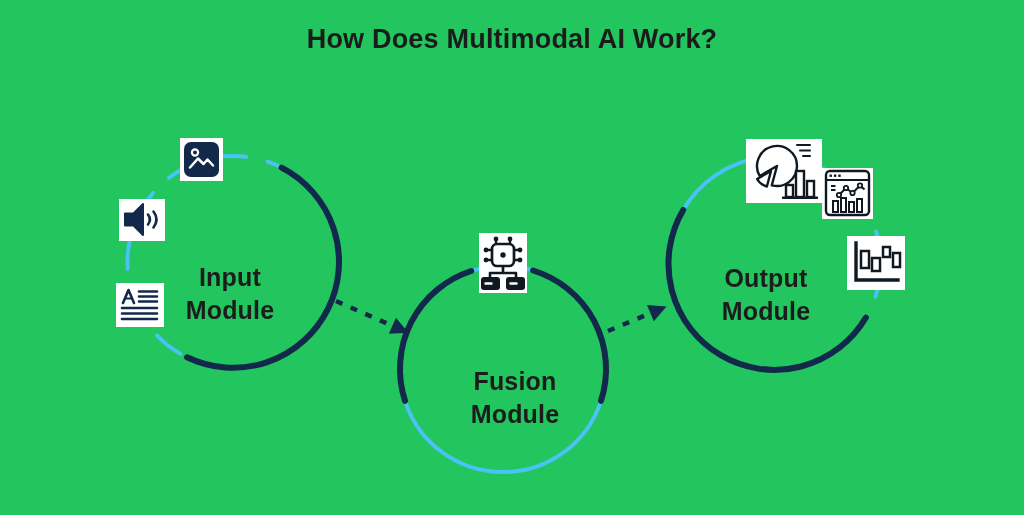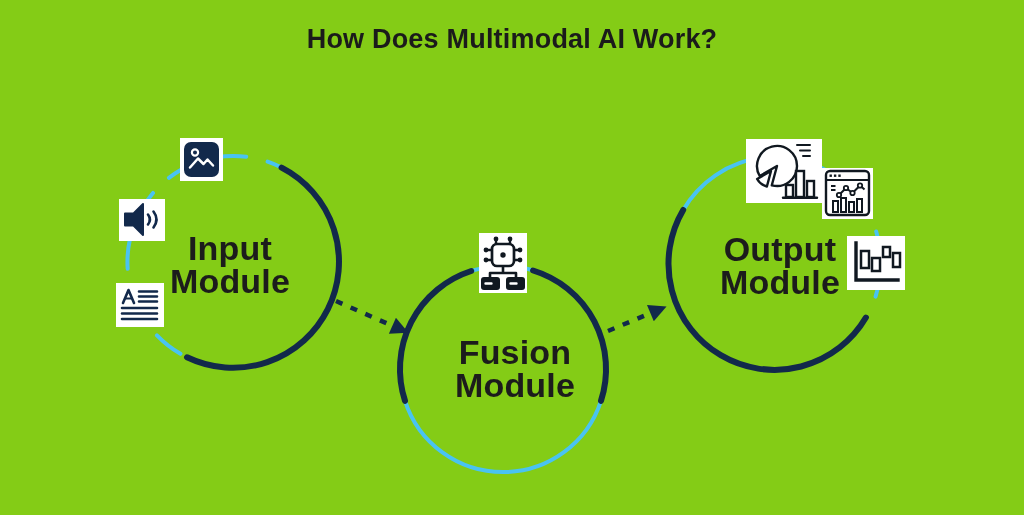--- a/index.html
+++ b/index.html
@@ -1,33 +1,33 @@
 <!DOCTYPE html>
 <html><head>
 <meta charset="utf-8">
 <style>
   html,body { margin:0; padding:0; background:#fff; }
   .canvas {
-    position:relative; width:1024px; height:515px; background:#84cc16;
+    position:relative; width:1024px; height:515px; background:#22c55e;
     font-family:"Liberation Sans", sans-serif; overflow:hidden;
   }
   .title {
     position:absolute; top:24px; left:0; width:100%; margin:0;
     text-align:center; font-size:27px; font-weight:700; color:#1b1b1b;
     letter-spacing:.2px;
   }
   .layer { position:absolute; left:0; top:0; }
   .module-label {
     position:absolute; width:200px; text-align:center;
-    font-size:34px; line-height:33px; font-weight:700; color:#1c1c1c;
-    white-space:pre-line; letter-spacing:.2px;
+    font-size:25px; line-height:33px; font-weight:700; color:#1c1c1c;
+    white-space:pre-line; letter-spacing:.2px;margin-top:29px;
   }
   #label-input  { left:130px; top:232px; }
   #label-fusion { left:415px; top:336px; }
-  #label-output { left:680px; top:233px; }
+  #label-output { left:666px; top:233px; }
 </style>
 </head>
 <body>
 
 <div class="canvas">
 
   <h1 class="title">How Does Multimodal AI Work?</h1>
 
   <svg class="layer" width="1024" height="515" viewBox="0 0 1024 515">
     <defs>

